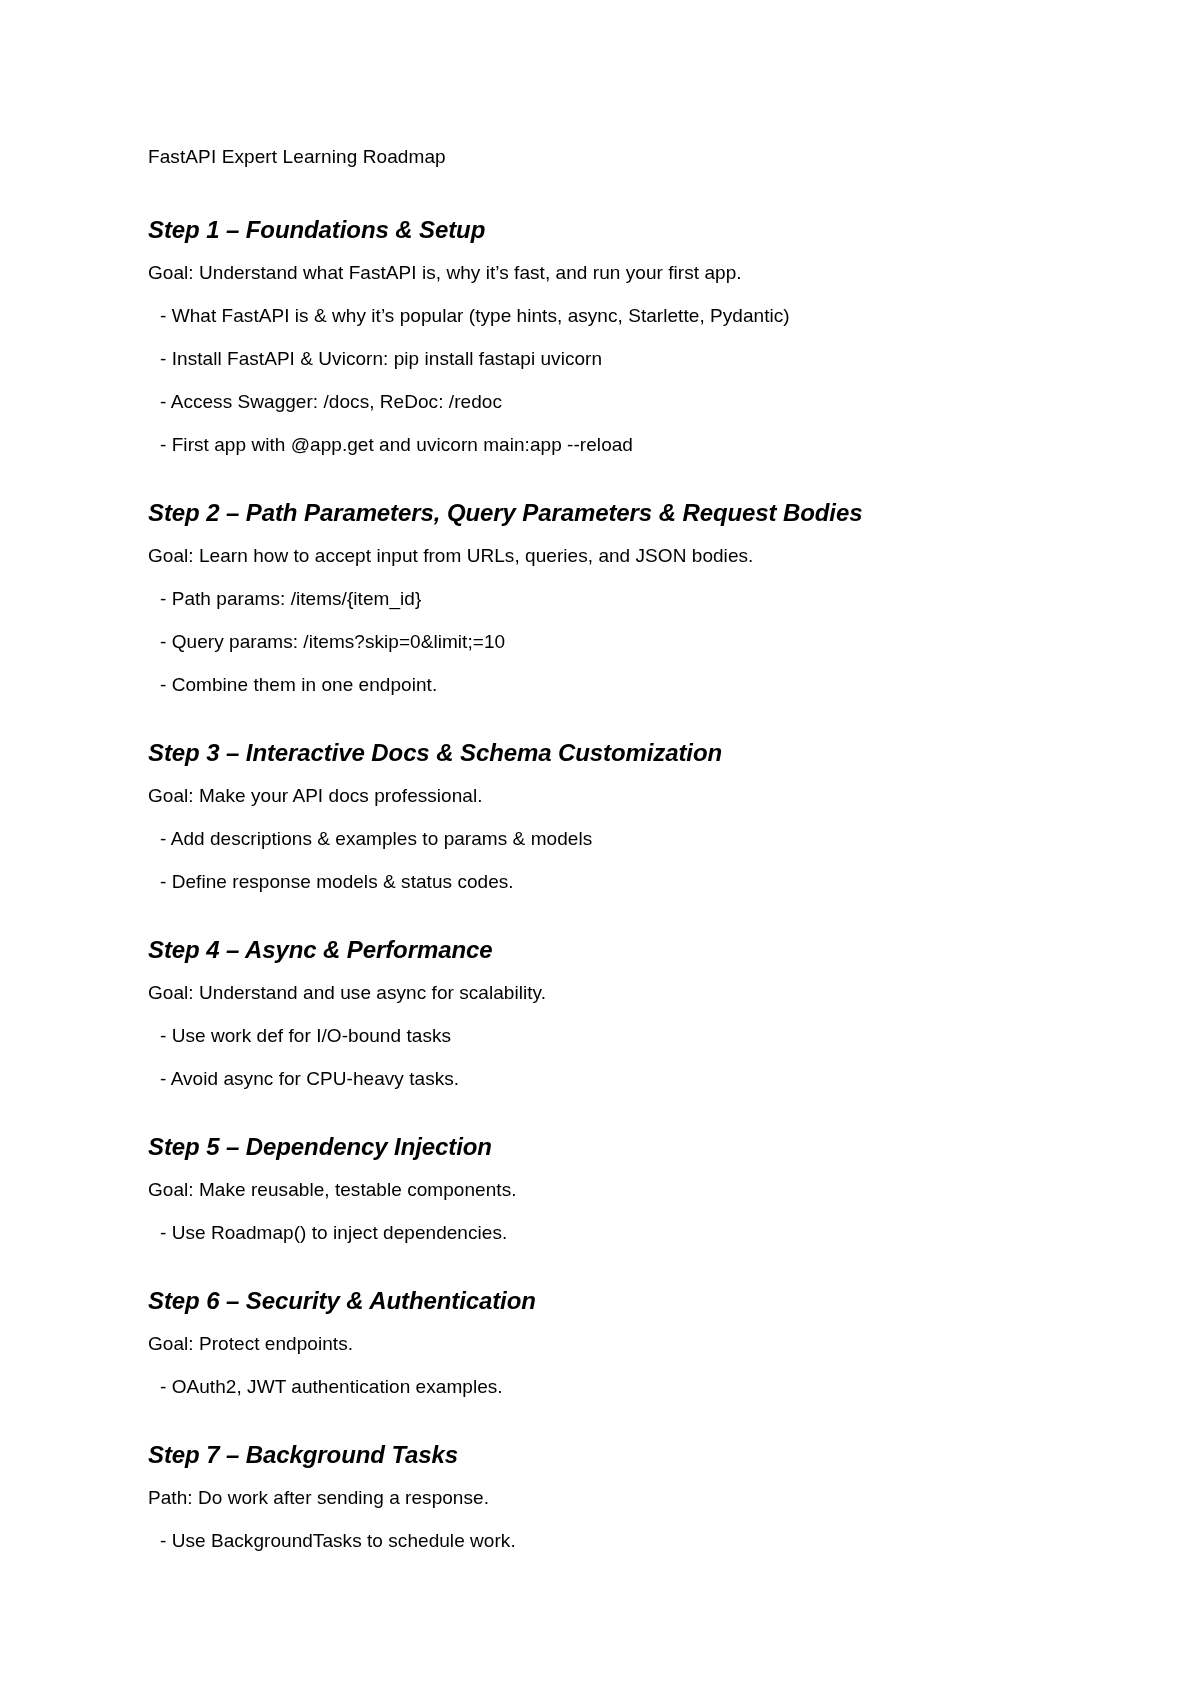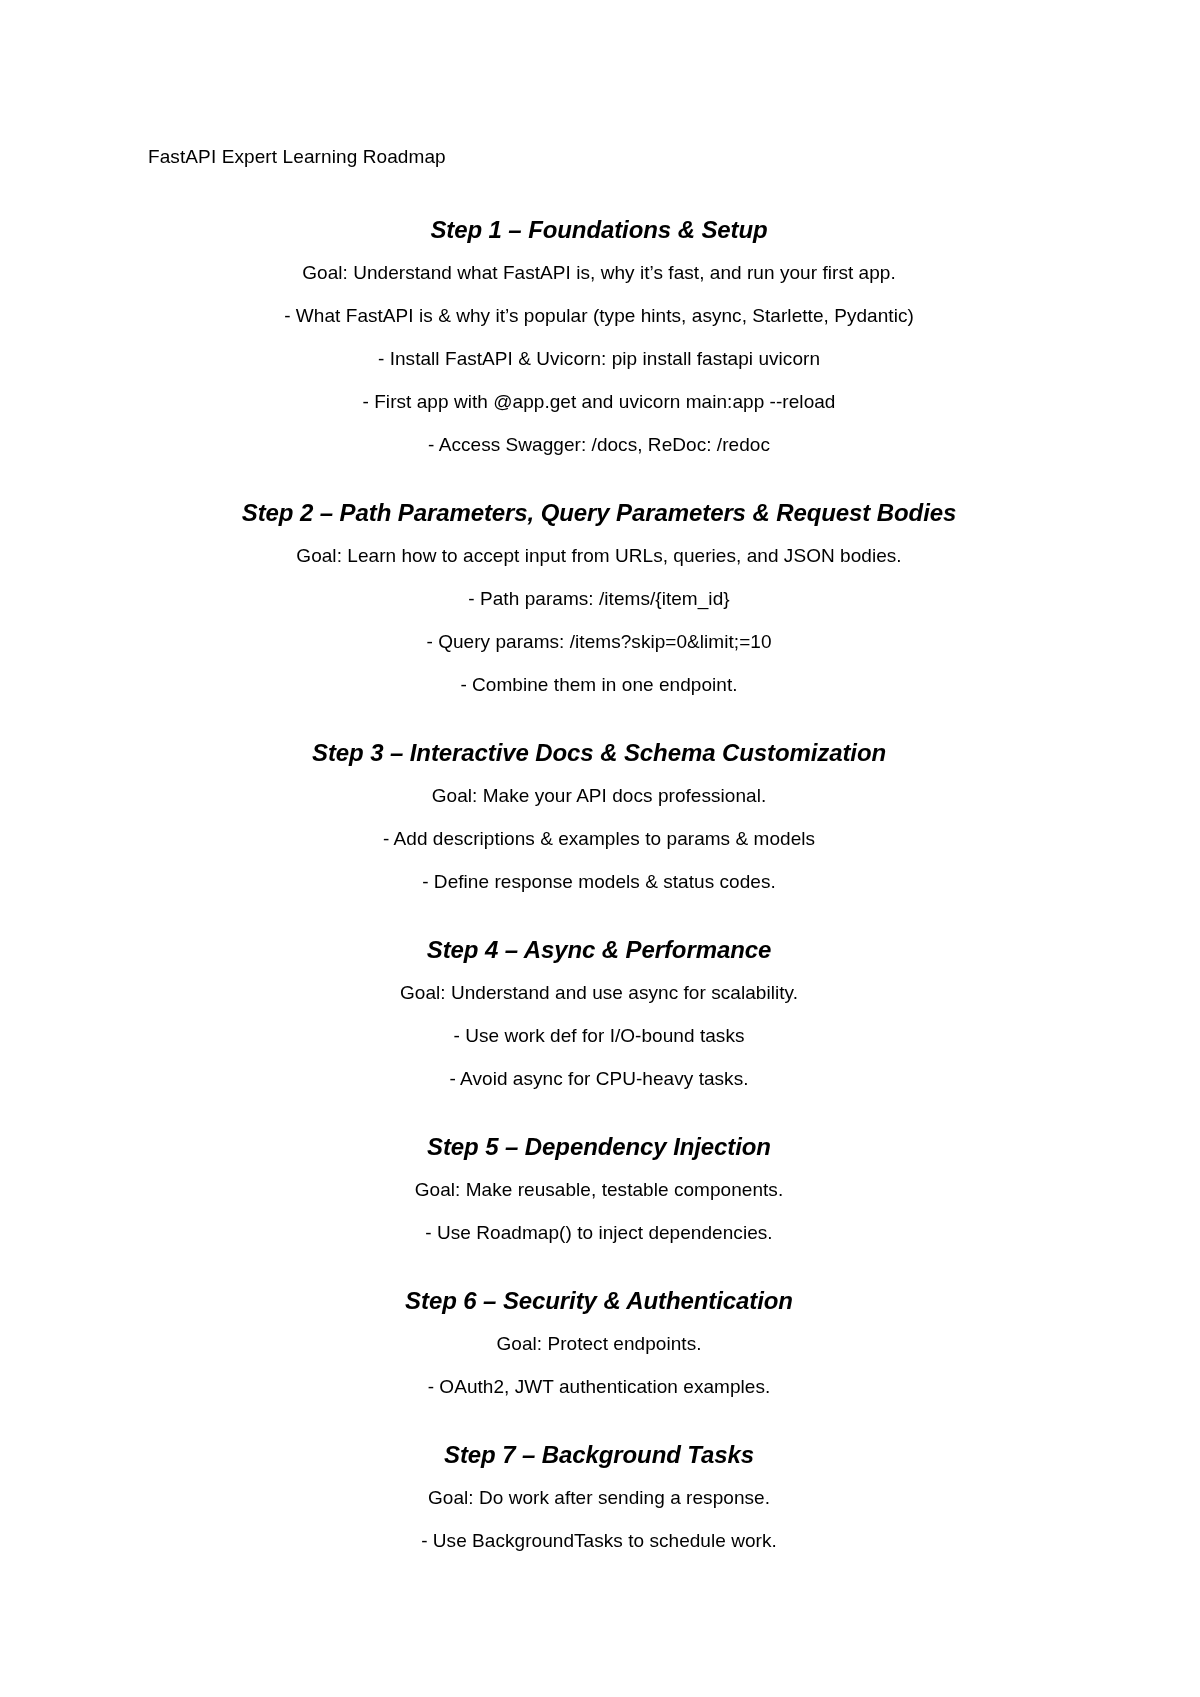--- a/index.html
+++ b/index.html
@@ -24,21 +24,20 @@
   }
   .doc-title {
     font-size: 19px;
     line-height: 24px;
     font-weight: 400;
     margin: 0 0 46px 0;
     letter-spacing: 0.1px;
   }
   .section {
     margin: 0 0 41px 0;
-    text-align: center;
   }
   .section:last-child {
     margin-bottom: 0;
   }
   .section-heading {
     font-size: 24px;
     line-height: 30px;
     font-weight: 700;
     font-style: italic;
     margin: 0 0 16px 0;
@@ -46,21 +45,21 @@
     white-space: nowrap;
   }
   .section-goal {
     font-size: 19px;
     line-height: 24px;
     font-weight: 400;
     margin: 0 0 19px 0;
     letter-spacing: 0.05px;
   }
   .bullets {
-    margin: 0;
+    margin: 12px;
     padding: 0;
     list-style: none;
   }
   .bullet {
     font-size: 19px;
     line-height: 24px;
     font-weight: 400;
     margin: 0 0 19px 0;
     letter-spacing: 0.05px;
   }
@@ -74,22 +73,22 @@
 <div class="page">
 
   <div class="doc-title">FastAPI Expert Learning Roadmap</div>
 
   <div class="section">
     <div class="section-heading">Step 1 – Foundations &amp; Setup</div>
     <div class="section-goal">Goal: Understand what FastAPI is, why it’s fast, and run your first app.</div>
     <ul class="bullets">
       <li class="bullet">- What FastAPI is &amp; why it’s popular (type hints, async, Starlette, Pydantic)</li>
       <li class="bullet">- Install FastAPI &amp; Uvicorn: pip install fastapi uvicorn</li>
+      <li class="bullet">- Access Swagger: /docs, ReDoc: /redoc</li>
       <li class="bullet">- First app with @app.get and uvicorn main:app --reload</li>
-      <li class="bullet">- Access Swagger: /docs, ReDoc: /redoc</li>
     </ul>
   </div>
 
   <div class="section">
     <div class="section-heading">Step 2 – Path Parameters, Query Parameters &amp; Request Bodies</div>
     <div class="section-goal">Goal: Learn how to accept input from URLs, queries, and JSON bodies.</div>
     <ul class="bullets">
       <li class="bullet">- Path params: /items/{item_id}</li>
       <li class="bullet">- Query params: /items?skip=0&amp;limit;=10</li>
       <li class="bullet">- Combine them in one endpoint.</li>
@@ -125,19 +124,19 @@
   <div class="section">
     <div class="section-heading">Step 6 – Security &amp; Authentication</div>
     <div class="section-goal">Goal: Protect endpoints.</div>
     <ul class="bullets">
       <li class="bullet">- OAuth2, JWT authentication examples.</li>
     </ul>
   </div>
 
   <div class="section">
     <div class="section-heading">Step 7 – Background Tasks</div>
-    <div class="section-goal">Goal: Do work after sending a response.</div>
+    <div class="section-goal">Path: Do work after sending a response.</div>
     <ul class="bullets">
       <li class="bullet">- Use BackgroundTasks to schedule work.</li>
     </ul>
   </div>
 
 </div>
 
 </body></html>

